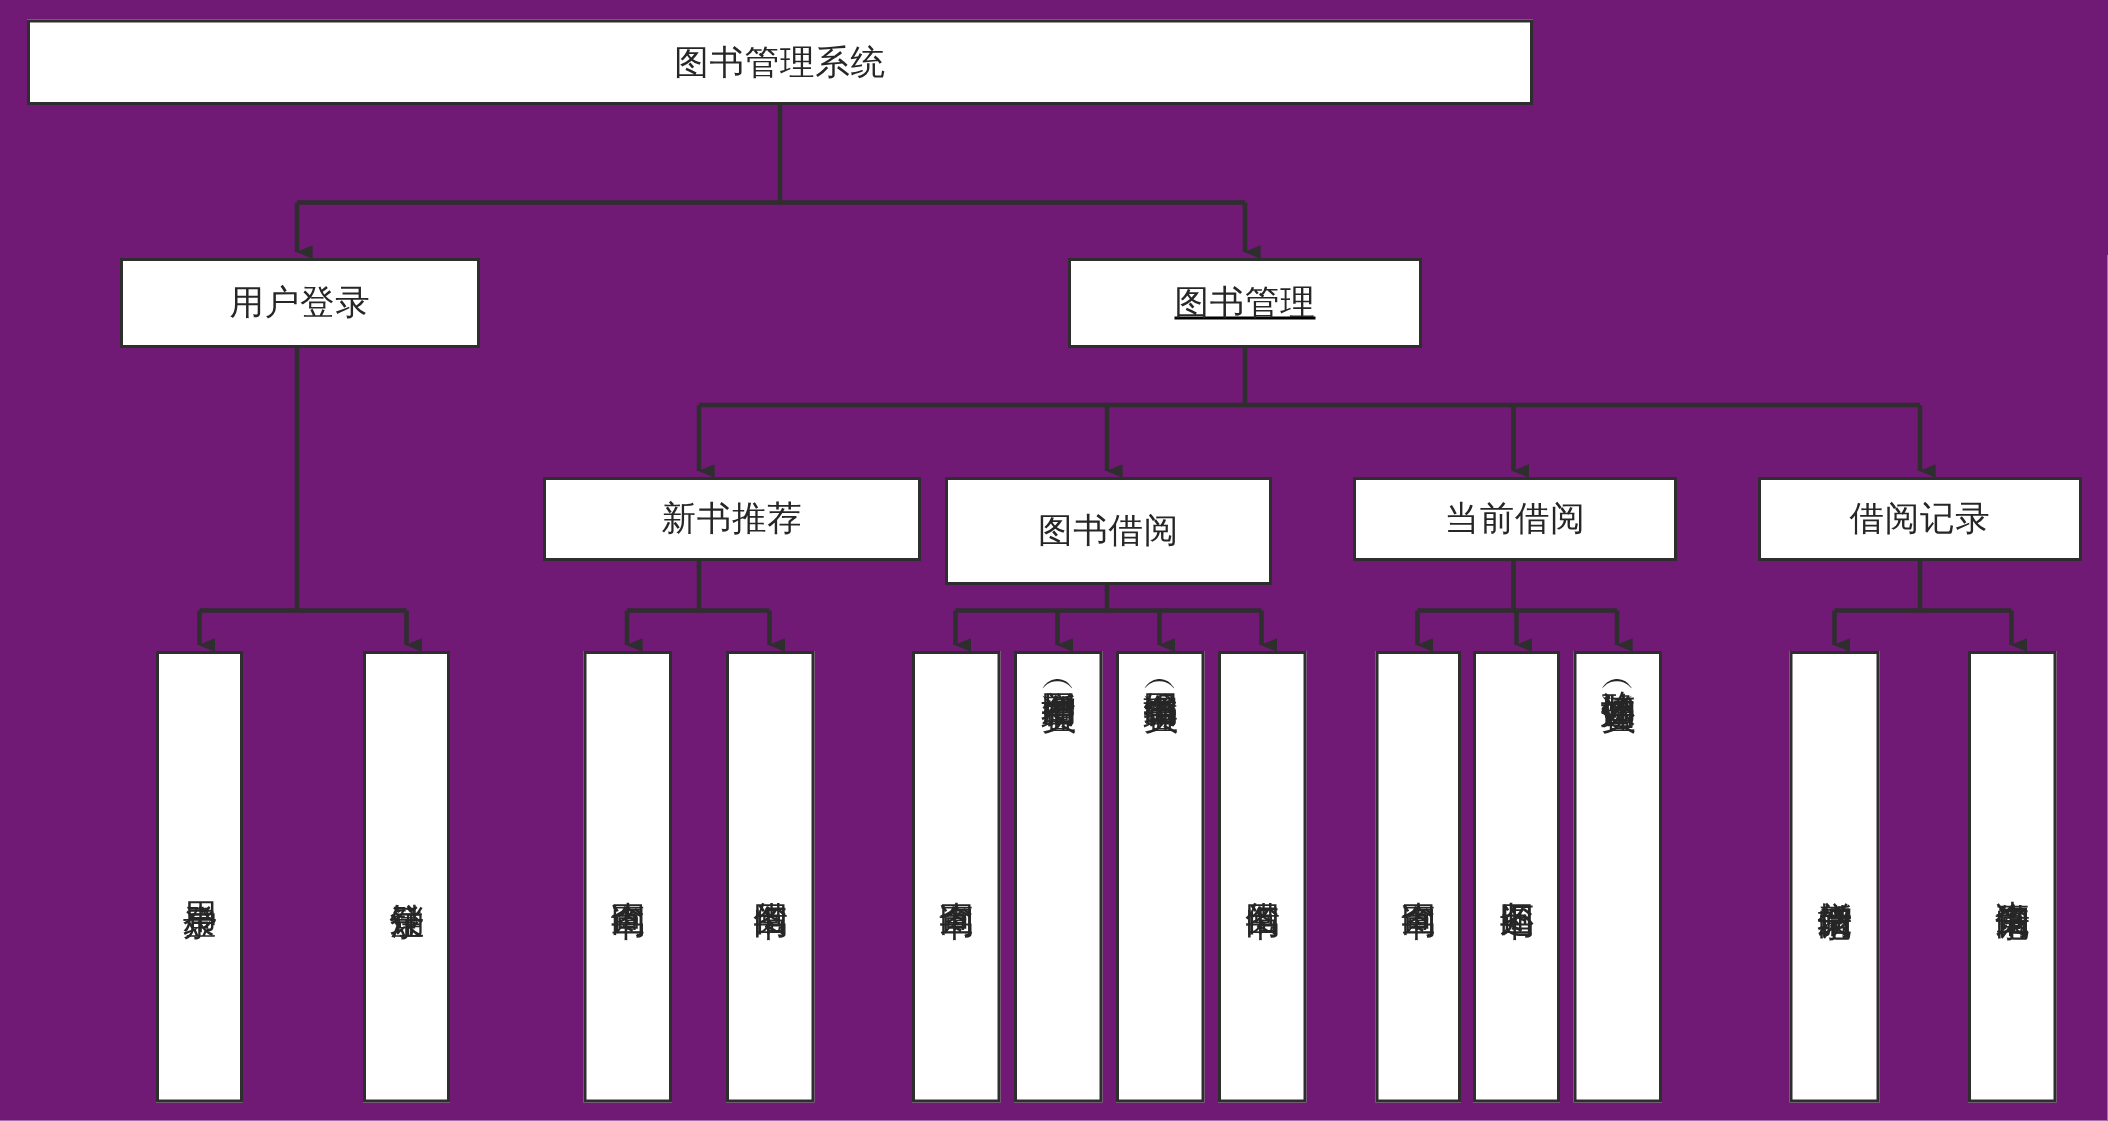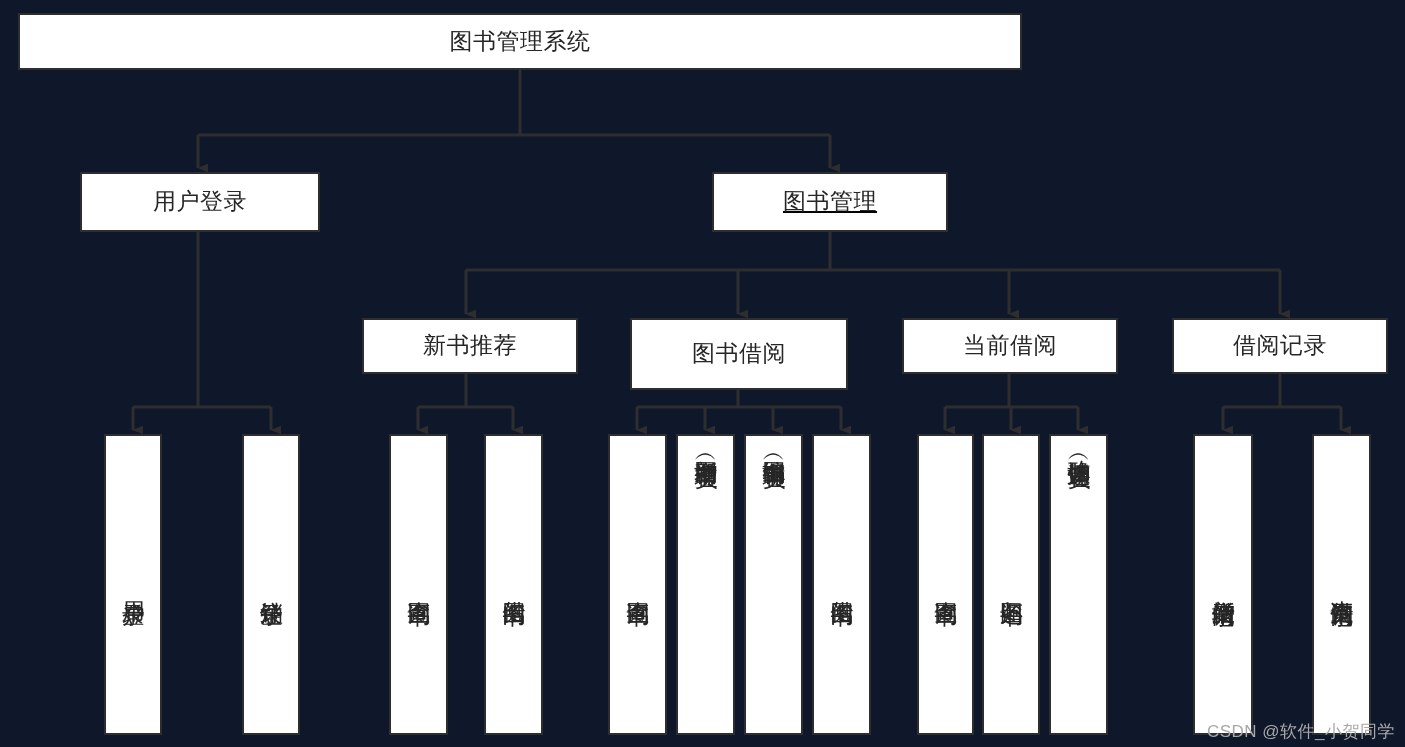--- a/index.html
+++ b/index.html
@@ -11,21 +11,21 @@
     width: 1405px;
     height: 747px;
     font-family: "Liberation Sans", sans-serif;
     overflow: hidden;
     position: relative;
   }
   #diagram-root {
     position: relative;
     width: 1405px;
     height: 747px;
-    background: #0f172a;
+    background: #701a75;
   }
   svg.diagram-canvas {
     position: absolute;
     top: 0;
     left: 0;
     width: 1405px;
     height: 747px;
     display: block;
   }
   .node-box {
@@ -148,21 +148,21 @@
     <span class="node-label-h">图书管理系统</span>
   </div>
 
   <div class="node-box" id="node-l2-0" style="left: 80px; top: 172px; width: 240px; height: 60px;">
     <span class="node-label-h">用户登录</span>
   </div>
   <div class="node-box" id="node-l2-1" style="left: 712px; top: 172px; width: 236px; height: 60px; text-decoration: underline;">
     <span class="node-label-h">图书管理</span>
   </div>
 
-  <div class="node-box" id="node-l3-0" style="left: 362px; top: 318px; width: 216px; height: 56px;">
+  <div class="node-box" id="node-l3-0" style="left: 362px; top: 318px; width: 252px; height: 56px;">
     <span class="node-label-h">新书推荐</span>
   </div>
   <div class="node-box" id="node-l3-1" style="left: 630px; top: 318px; width: 218px; height: 72px;">
     <span class="node-label-h">图书借阅</span>
   </div>
   <div class="node-box" id="node-l3-2" style="left: 902px; top: 318px; width: 216px; height: 56px;">
     <span class="node-label-h">当前借阅</span>
   </div>
   <div class="node-box" id="node-l3-3" style="left: 1172px; top: 318px; width: 216px; height: 56px;">
     <span class="node-label-h">借阅记录</span>
@@ -201,14 +201,13 @@
   <div class="node-box leaf-box" id="leaf-10" style="left: 1049px; top: 434px; width: 59px; height: 301px;">
     <span class="node-label-v">确认归还（管理员）</span>
   </div>
   <div class="node-box leaf-box center-v" id="leaf-11" style="left: 1193px; top: 434px; width: 60px; height: 301px;">
     <span class="node-label-v">新增借阅记录</span>
   </div>
   <div class="node-box leaf-box center-v" id="leaf-12" style="left: 1312px; top: 434px; width: 59px; height: 301px;">
     <span class="node-label-v">查询借阅记录</span>
   </div>
 
-  <div id="watermark">CSDN @软件_小贺同学</div>
 </div>
 
 </body></html>

